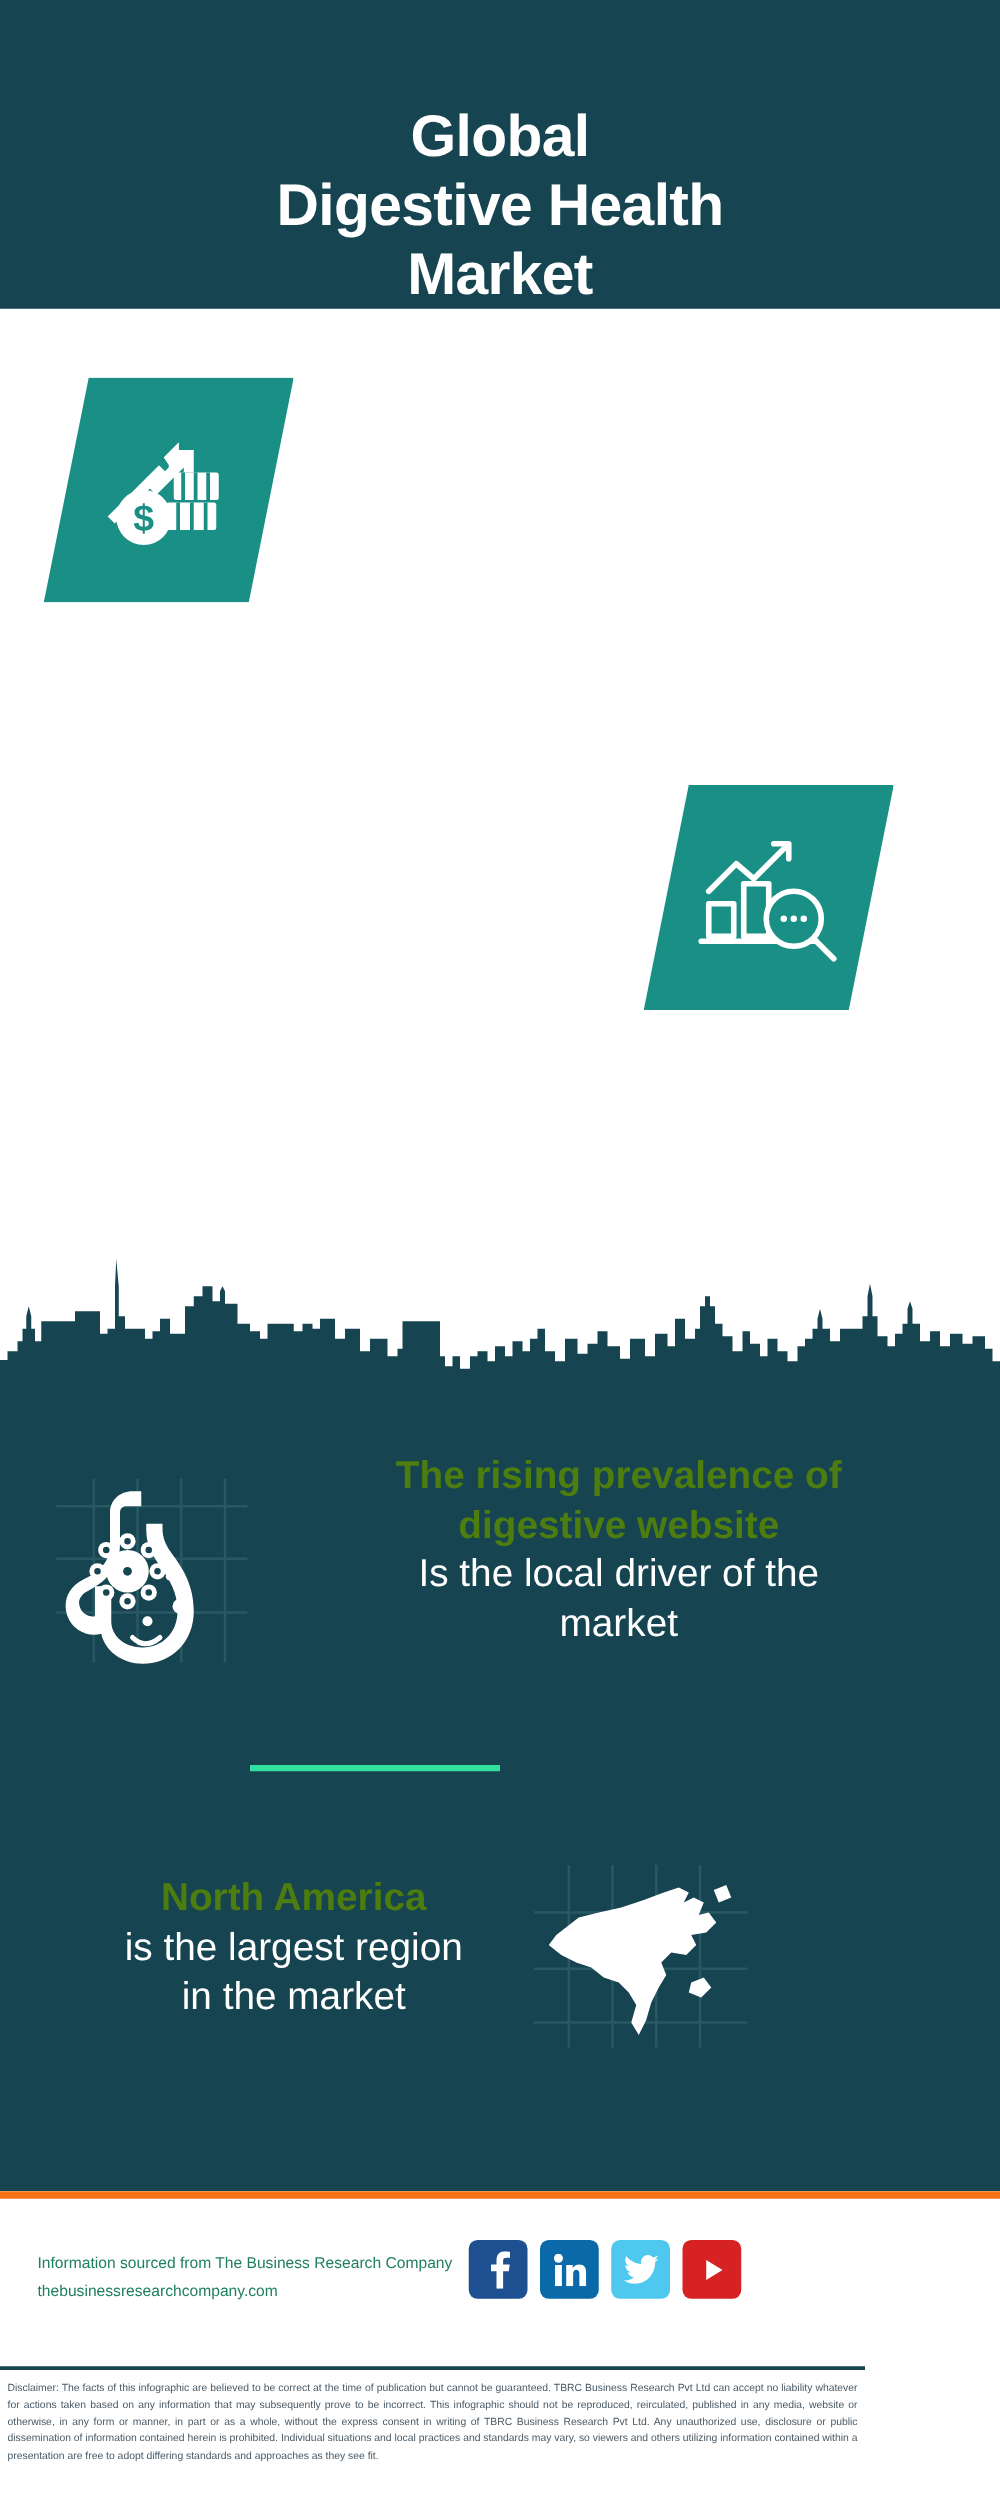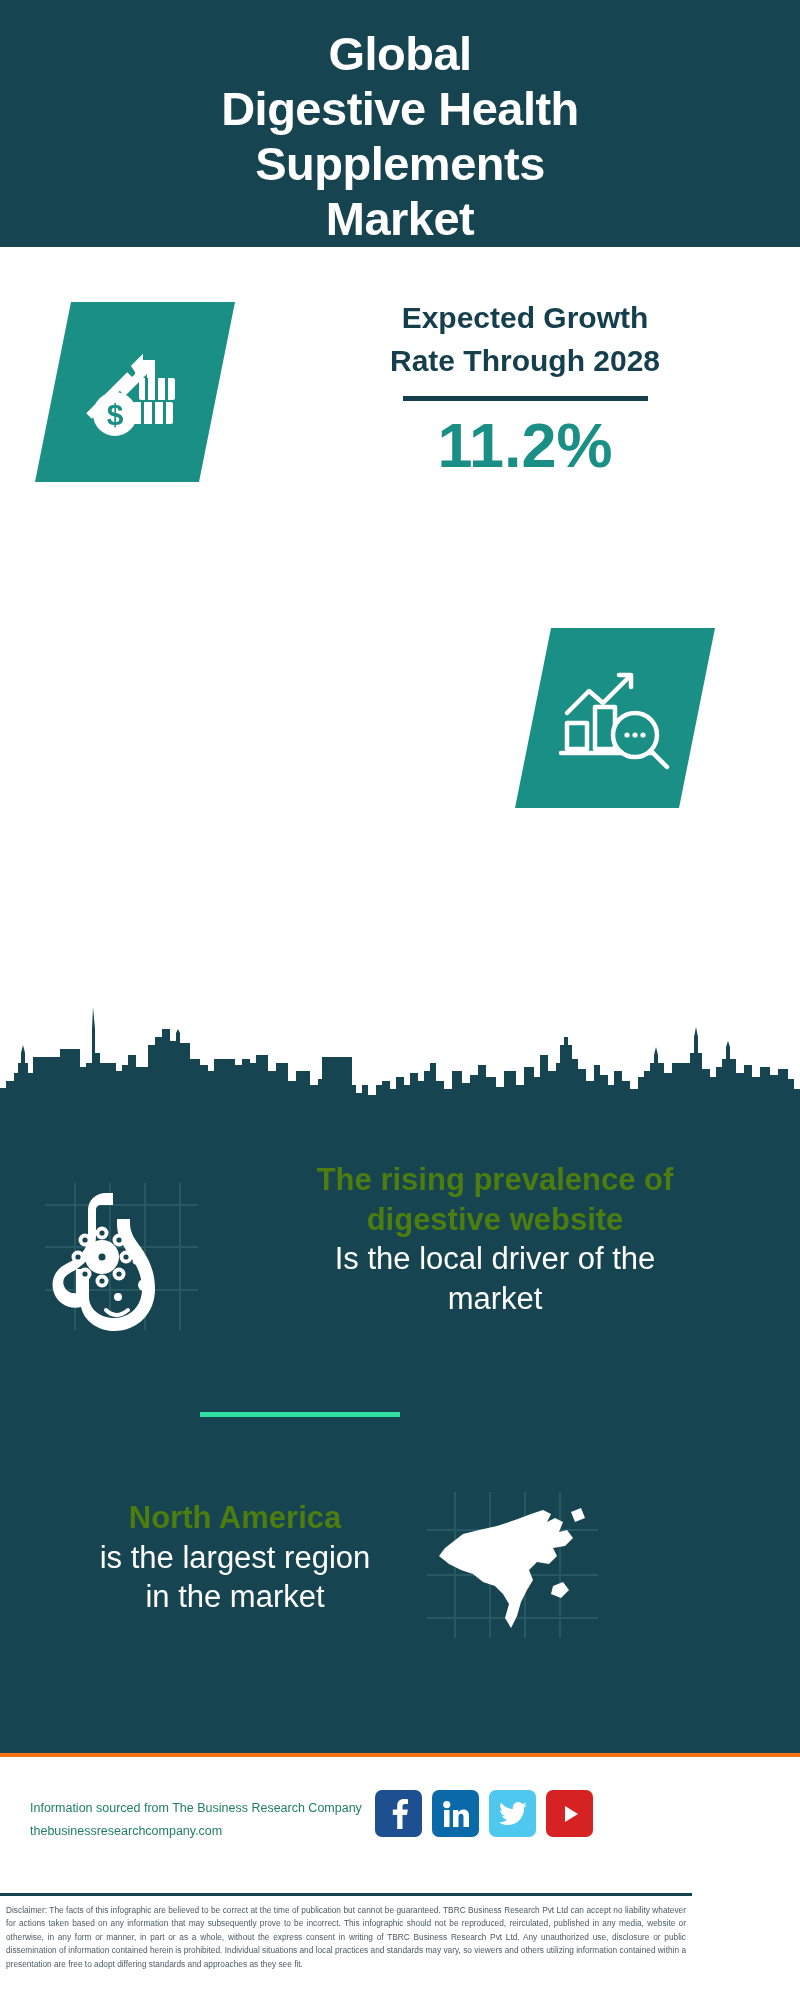--- a/index.html
+++ b/index.html
@@ -98,21 +98,21 @@
   .region-text {
     position:absolute; left:35px; top:38px; width:400px; text-align:center;
   }
   .icon-map {
     position:absolute; left:425px; top:30px; width:175px; height:150px;
   }
 
   
   .footer {
     position:absolute; left:0; top:1753px; width:800px; height:140px;
-    background:#ffffff; border-top:4px solid #f97316;
+    background:#ffffff; border-top:6px solid #f97316;
   }
   .source-text {
     position:absolute; left:30px; top:40px; width:360px;
     color:#1f7f62; font-size:12.5px; line-height:1.85;
   }
   .social-row {
     position:absolute; left:375px; top:33px; display:flex; gap:10px;
   }
   .social {
     width:47px; height:47px; border-radius:7px;
@@ -130,21 +130,20 @@
     color:#4a5a66; font-size:8.3px; line-height:1.62; text-align:justify;
   }
 </style>
 </head>
 <body>
 
 <div class="header">
   <div class="header-title">
     <div>Global</div>
     <div>Digestive Health</div>
-    <div>Supplements</div>
     <div>Market</div>
   </div>
 </div>
 
 <div class="stat1">
   <div class="plate-left">
     <svg width="120" height="120" viewBox="0 0 120 120">
       <g fill="#ffffff">
         <path d="M16 86 L58 44 L58 30 L72 30 L72 44 L72 30 L86 30 L86 44 L72 44 L72 30 Z" opacity="0"></path>
         <rect x="14" y="80" width="58" height="8" transform="rotate(-45 14 84)"></rect>
@@ -157,28 +156,20 @@
         <rect x="80" y="46" width="3" height="22" fill="#1a8f85"></rect>
         <rect x="90" y="46" width="3" height="22" fill="#1a8f85"></rect>
         <rect x="58" y="70" width="40" height="22" rx="2"></rect>
         <rect x="66" y="70" width="3" height="22" fill="#1a8f85"></rect>
         <rect x="77" y="70" width="3" height="22" fill="#1a8f85"></rect>
         <rect x="88" y="70" width="3" height="22" fill="#1a8f85"></rect>
         <circle cx="40" cy="82" r="22"></circle>
         <text x="40" y="93" font-size="30" font-weight="bold" text-anchor="middle" fill="#1a8f85" font-family="Liberation Sans, sans-serif">$</text>
       </g>
     </svg>
-  </div>
-  <div class="stat1-text">
-    <div class="stat-label">
-      <div>Expected Growth</div>
-      <div>Rate Through 2028</div>
-    </div>
-    <div class="rule-dark"></div>
-    <div class="stat-value">11.2%</div>
   </div>
 </div>
 
 <div class="stat2">
   <div class="plate-right">
     <svg width="125" height="115" viewBox="0 0 125 115">
       <g stroke="#ffffff" stroke-width="4.5" fill="none" stroke-linecap="round" stroke-linejoin="round">
         <polyline points="14,52 36,30 50,42 76,16"></polyline>
         <polyline points="66,14 78,14 78,26"></polyline>
         <rect x="14" y="62" width="20" height="26"></rect>

